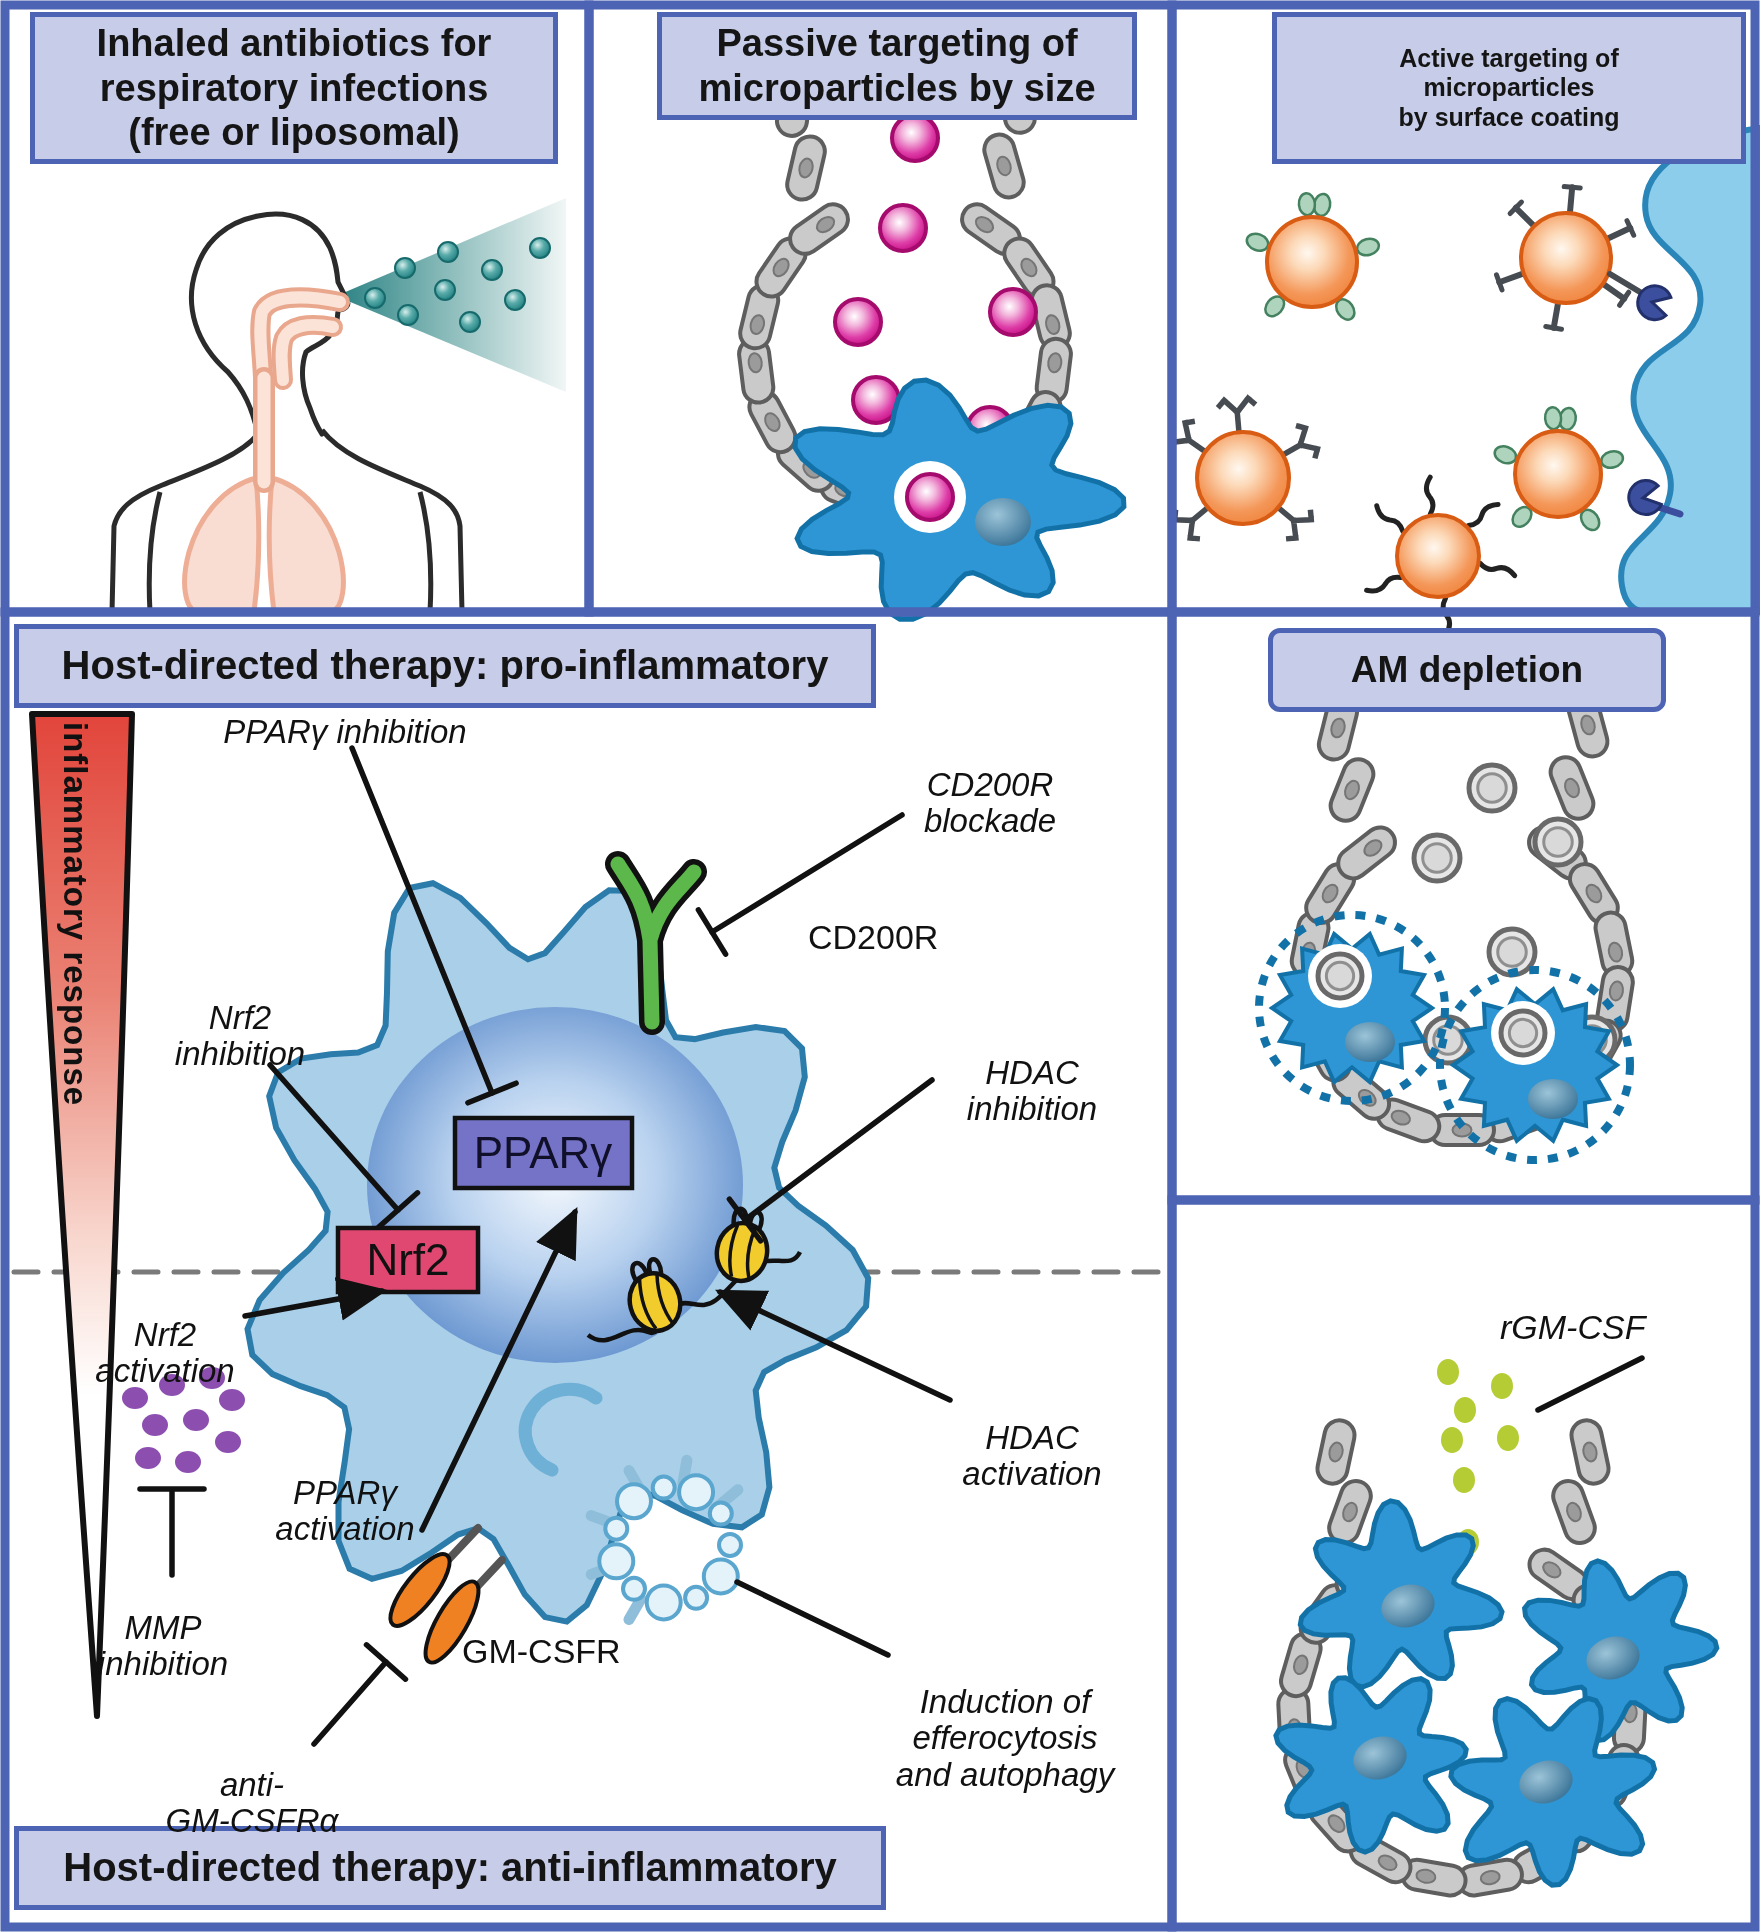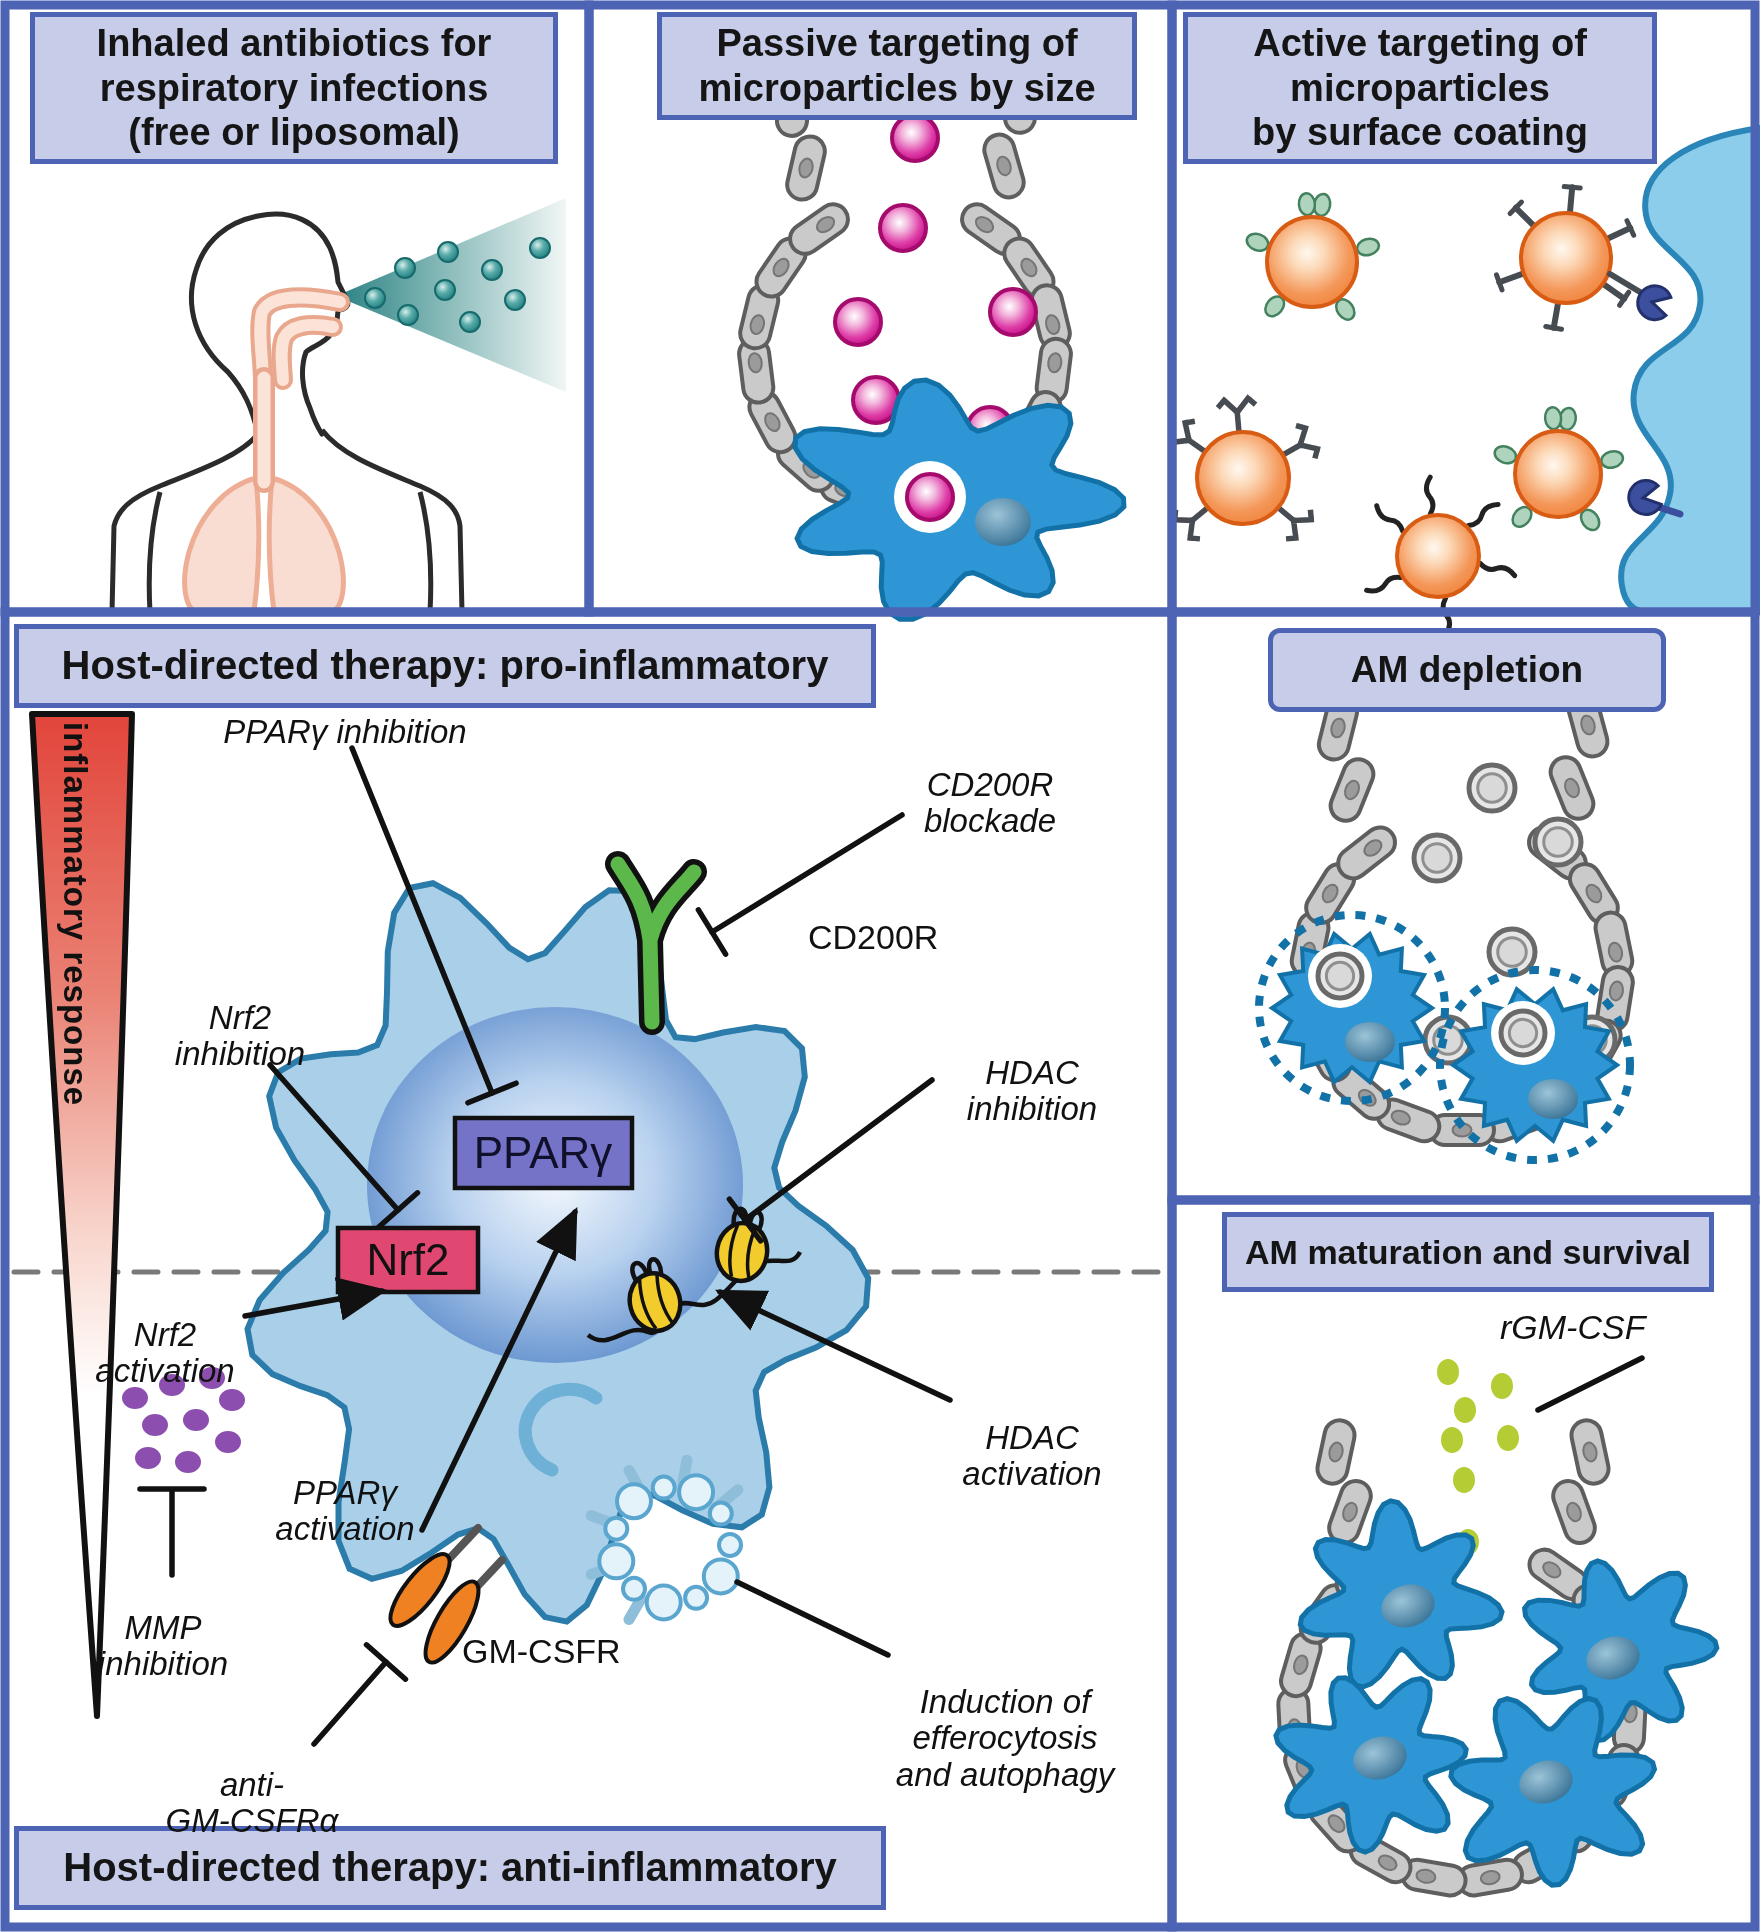--- a/index.html
+++ b/index.html
@@ -551,27 +551,26 @@
  <rect x="1172" y="612" width="583" height="588"></rect>
  <rect x="1172" y="1200" width="583" height="727"></rect>
         </g>
       </svg></div>
 
   <div class="tbox" style="left:30px;top:12px;width:528px;height:152px;font-size:38px;">Inhaled antibiotics for
 respiratory infections
 (free or liposomal)</div>
   <div class="tbox" style="left:645px;top:12px;width:480px;height:108px;font-size:38px;margin-left:12px;">Passive targeting of
 microparticles by size</div>
-  <div class="tbox" style="left:1183px;top:12px;width:474px;height:152px;font-size:38px;">Active targeting of
+  <div class="tbox" style="left:1272px;top:12px;width:474px;height:152px;font-size:25px;">Active targeting of
 microparticles
 by surface coating</div>
   <div class="tbox" style="left:14px;top:624px;width:862px;height:84px;font-size:40px;">Host-directed therapy: pro-inflammatory</div>
   <div class="tbox" style="left:14px;top:1826px;width:872px;height:84px;font-size:40px;">Host-directed therapy: anti-inflammatory</div>
   <div class="tbox" style="left:1268px;top:628px;width:398px;height:84px;font-size:37px;border-radius:12px;">AM depletion</div>
-  <div class="tbox" style="left:1222px;top:1212px;width:492px;height:80px;font-size:34px;">AM maturation and survival</div>
 
   <div class="wedge-label">inflammatory response</div>
 
   <div class="lbl" style="left:195px;top:682px;width:300px;">PPARγ inhibition</div>
   <div class="lbl" style="left:115px;top:968px;width:250px;">Nrf2
 inhibition</div>
   <div class="lbl" style="left:860px;top:735px;width:260px;">CD200R
 blockade</div>
   <div class="lbl" style="left:907px;top:1023px;width:250px;">HDAC
 inhibition</div>

